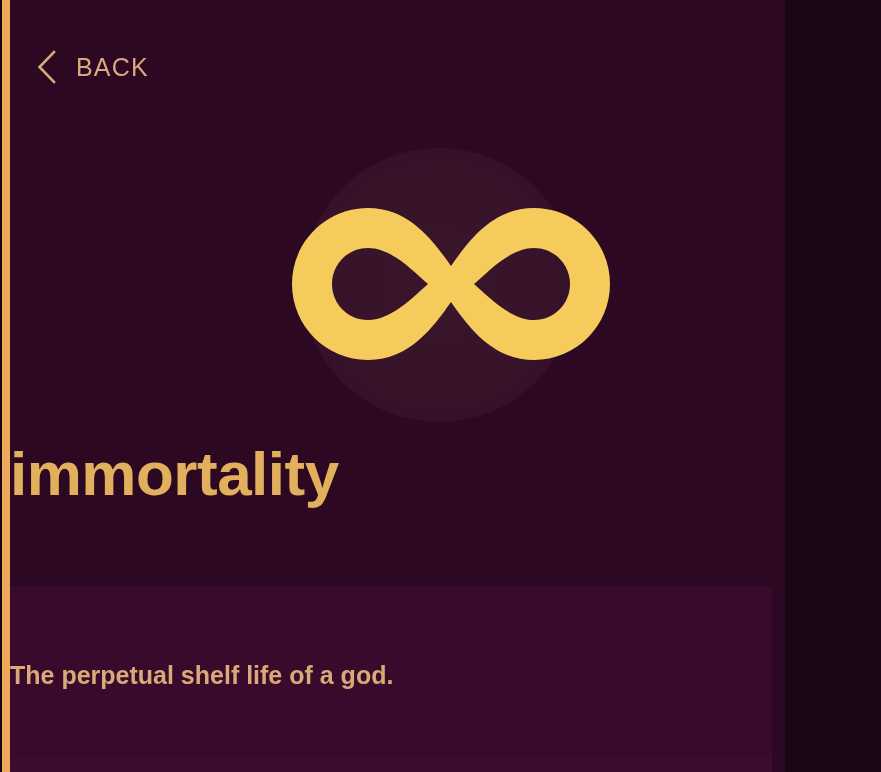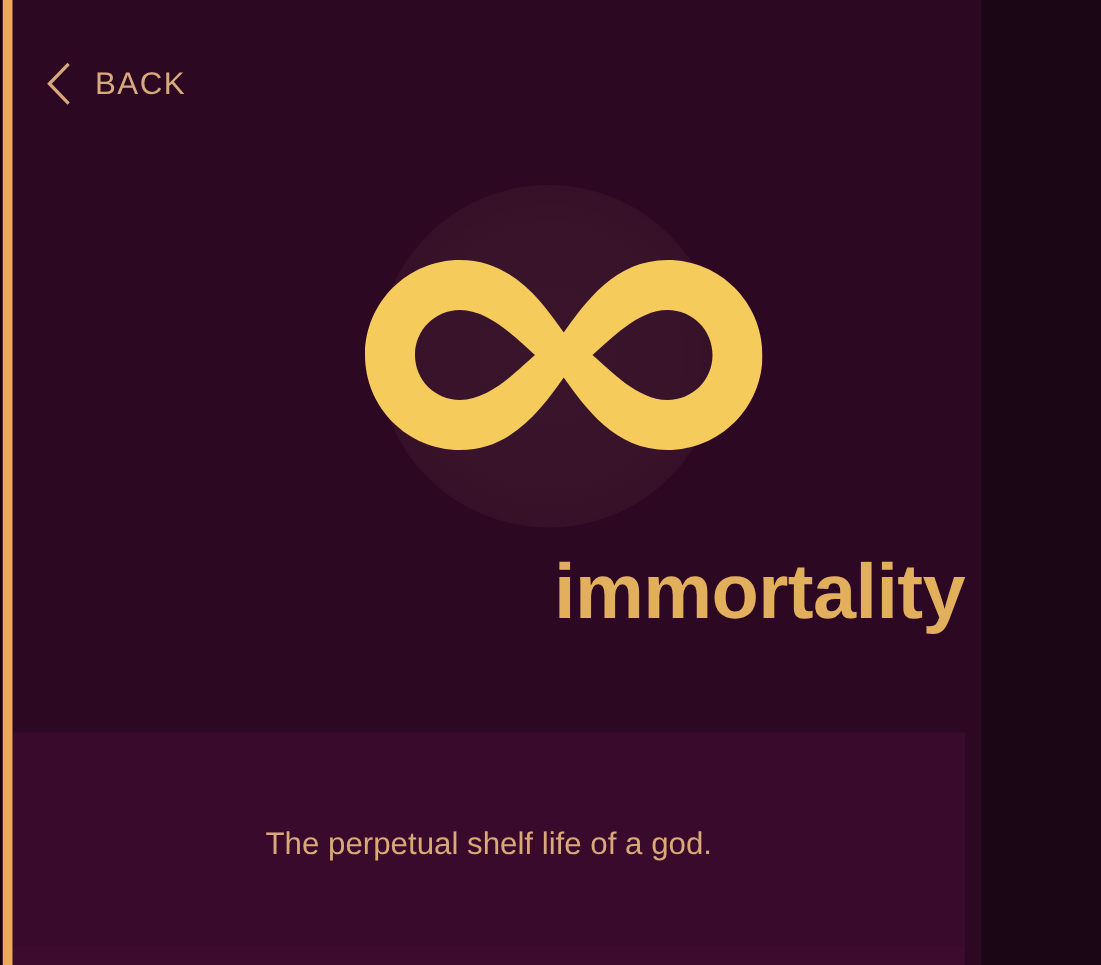--- a/index.html
+++ b/index.html
@@ -112,21 +112,21 @@
     width: 318px;
     height: 152px;
   }
   .infinity-wrap svg { display: block; width: 100%; height: 100%; }
 
   .title {
     position: absolute;
     left: 0;
     right: 0;
     top: 440px;
-    text-align: right;
+    text-align: left;
     color: #e2b05c;
     font-size: 62px;
     font-weight: 700;
     letter-spacing: -0.5px;
     line-height: 1.1;
   }
 
   
   .lower-panel {
     position: absolute;
@@ -135,24 +135,24 @@
     top: 586px;
     height: 171px;
     background: #3a0a2c;
     z-index: 10;
   }
   .subtitle {
     position: absolute;
     left: 0;
     right: 0;
     top: 74px;
-    text-align: center;
+    text-align: left;
     color: #d9a977;
     font-size: 25px;
-    font-weight: 400;
+    font-weight: 700;
     line-height: 1.2;
   }
 
   .footer-panel {
     position: absolute;
     left: 10px;
     right: 13px;
     top: 757px;
     height: 15px;
     background: #3d0b2e;

